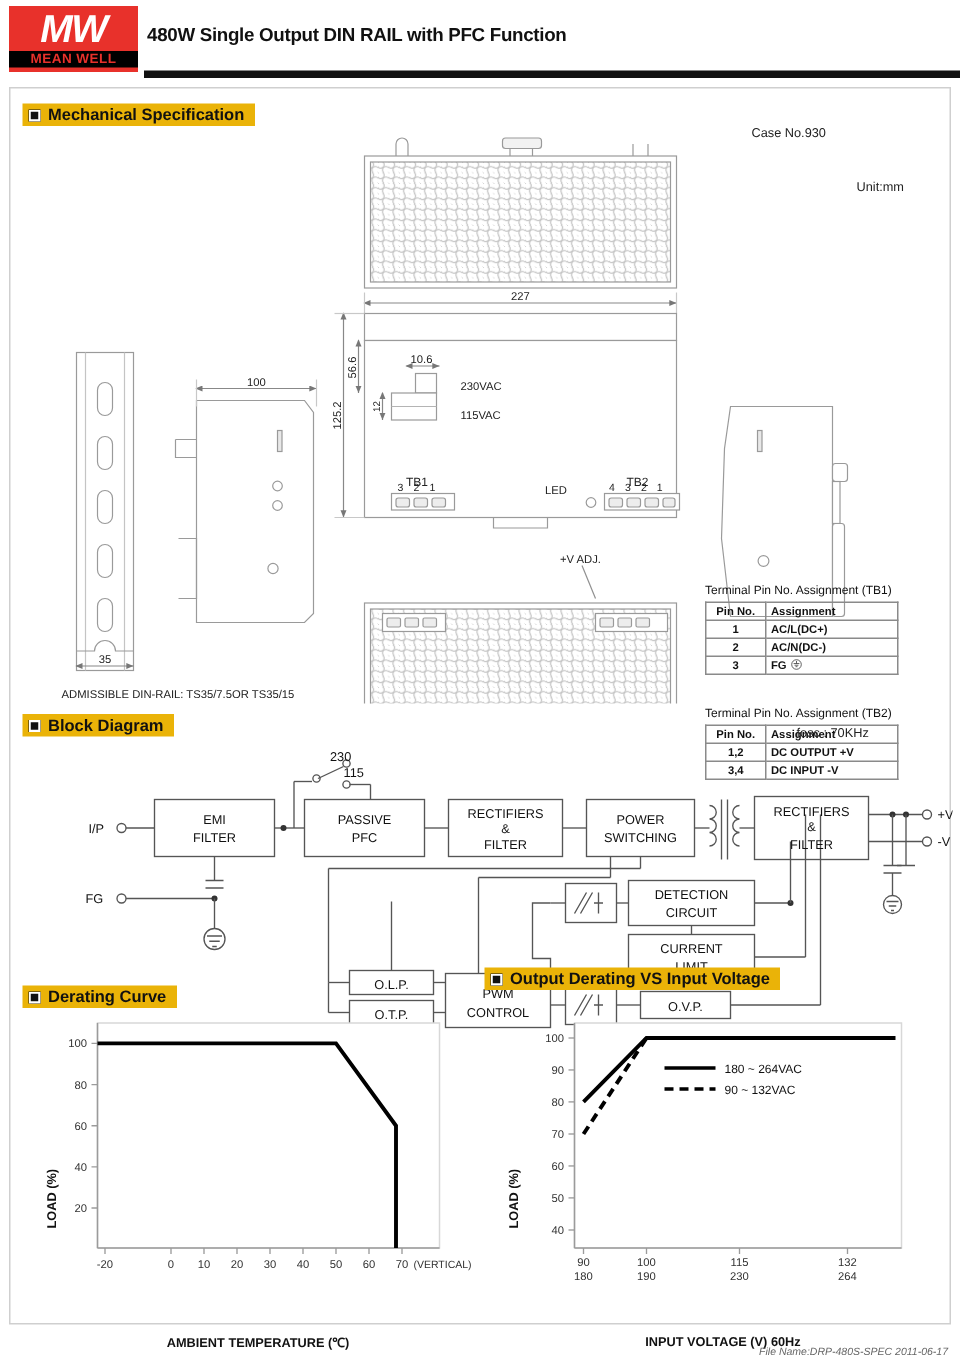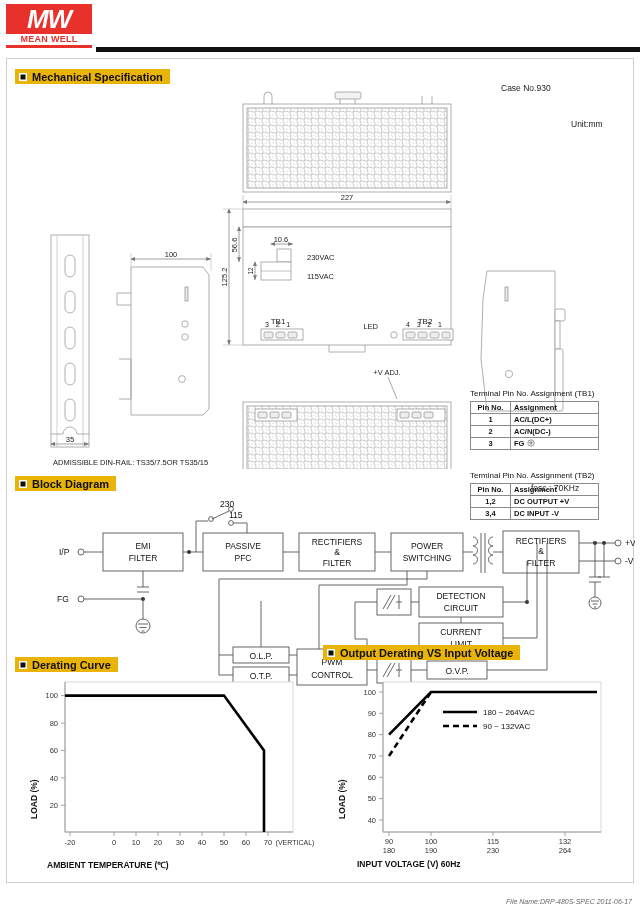--- a/index.html
+++ b/index.html
@@ -19,21 +19,21 @@
     position:absolute; left:6px; top:4px; width:86px; height:44px;
     background:#e8312b; color:#fff; display:flex; flex-direction:column;
     align-items:center; justify-content:flex-start; padding-top:2px;
   }
   .logo-mw{
     font-family:"Liberation Sans", sans-serif; font-weight:bold;
     font-size:26px; letter-spacing:-1px; line-height:26px;
     font-style:italic; color:#fff;
   }
   .logo-sub{
-    font-size:9px; font-weight:bold; background:#ffffff; color:#e8312b;
+    font-size:9px; font-weight:bold; background:#000000; color:#e8312b;
     width:100%; text-align:center; letter-spacing:0.3px; line-height:11px;
     margin-top:2px;
   }
   .header-title{
     position:absolute; left:98px; top:16px;
     font-size:12.5px; font-weight:bold; letter-spacing:-0.2px; color:#111;
   }
   .header-model{
     position:absolute; right:6px; top:6px;
     font-size:27px; font-weight:bold; letter-spacing:1px; color:#000;
@@ -77,39 +77,40 @@
   table.pin .cpin{ width:40px; text-align:center; }
   table.pin .casg{ width:88px; }
 
   
   svg { display:block; }
   .mechsvg{ position:absolute; left:0; top:0; }
 
   
   .axis-label{
     position:absolute; font-size:8.5px; font-weight:bold; color:#111;
-    text-align:left; white-space:nowrap;
+    text-align:center; white-space:nowrap;margin-top:30px;
   }
   .ylab{
     position:absolute; font-size:8.5px; font-weight:bold; color:#111;
     transform-origin:0 0; transform:rotate(-90deg); white-space:nowrap;
   }
   .footer{
     position:absolute; right:8px; bottom:6px;
     font-size:7px; font-style:italic; color:#666; white-space:nowrap;
   }
 </style>
 </head>
 <body>
 
 <div class="header">
   <div class="logo-box">
     <div class="logo-mw">MW</div>
     <div class="logo-sub">MEAN WELL</div>
   </div>
+  <div class="header-title">480W Single Output DIN RAIL with PFC Function</div>
   <div class="header-rule"></div>
 </div>
 
 <div class="sheet">
 
   <div class="sec-head" style="left:8px; top:10px;">
     <span class="sq"></span>
     <span class="txt">Mechanical Specification</span>
   </div>
   <div class="note-right" style="left:494px; top:24px;">Case No.930</div>
@@ -248,21 +249,21 @@
       <text transform="translate(220,218) rotate(-90)" text-anchor="middle">125.2</text>
       <text transform="translate(246,212) rotate(-90)" text-anchor="middle" font-size="6.5">12</text>
     </g>
 
     <g font-family="Liberation Sans, sans-serif" font-size="7" fill="#222" letter-spacing="2.4">
       <text x="258" y="268">3 2 1</text>
       <text x="399" y="268">4 3 2 1</text>
     </g>
   </svg>
 
-  <div style="position:absolute; left:34px; top:399px; font-size:7.5px; color:#222;margin-left:12px;">ADMISSIBLE DIN-RAIL: TS35/7.5OR TS35/15</div>
+  <div style="position:absolute; left:34px; top:399px; font-size:7.5px; color:#222;">ADMISSIBLE DIN-RAIL: TS35/7.5OR TS35/15</div>
 
   <div class="pin-title" style="left:463px; top:330px;">Terminal Pin No. Assignment (TB1)</div>
   <table class="pin" style="left:463px; top:342px;">
     <tbody>
       <tr>
         <td class="cpin">Pin No.</td>
         <td class="casg">Assignment</td>
       </tr>
       <tr>
         <td class="cpin">1</td>

